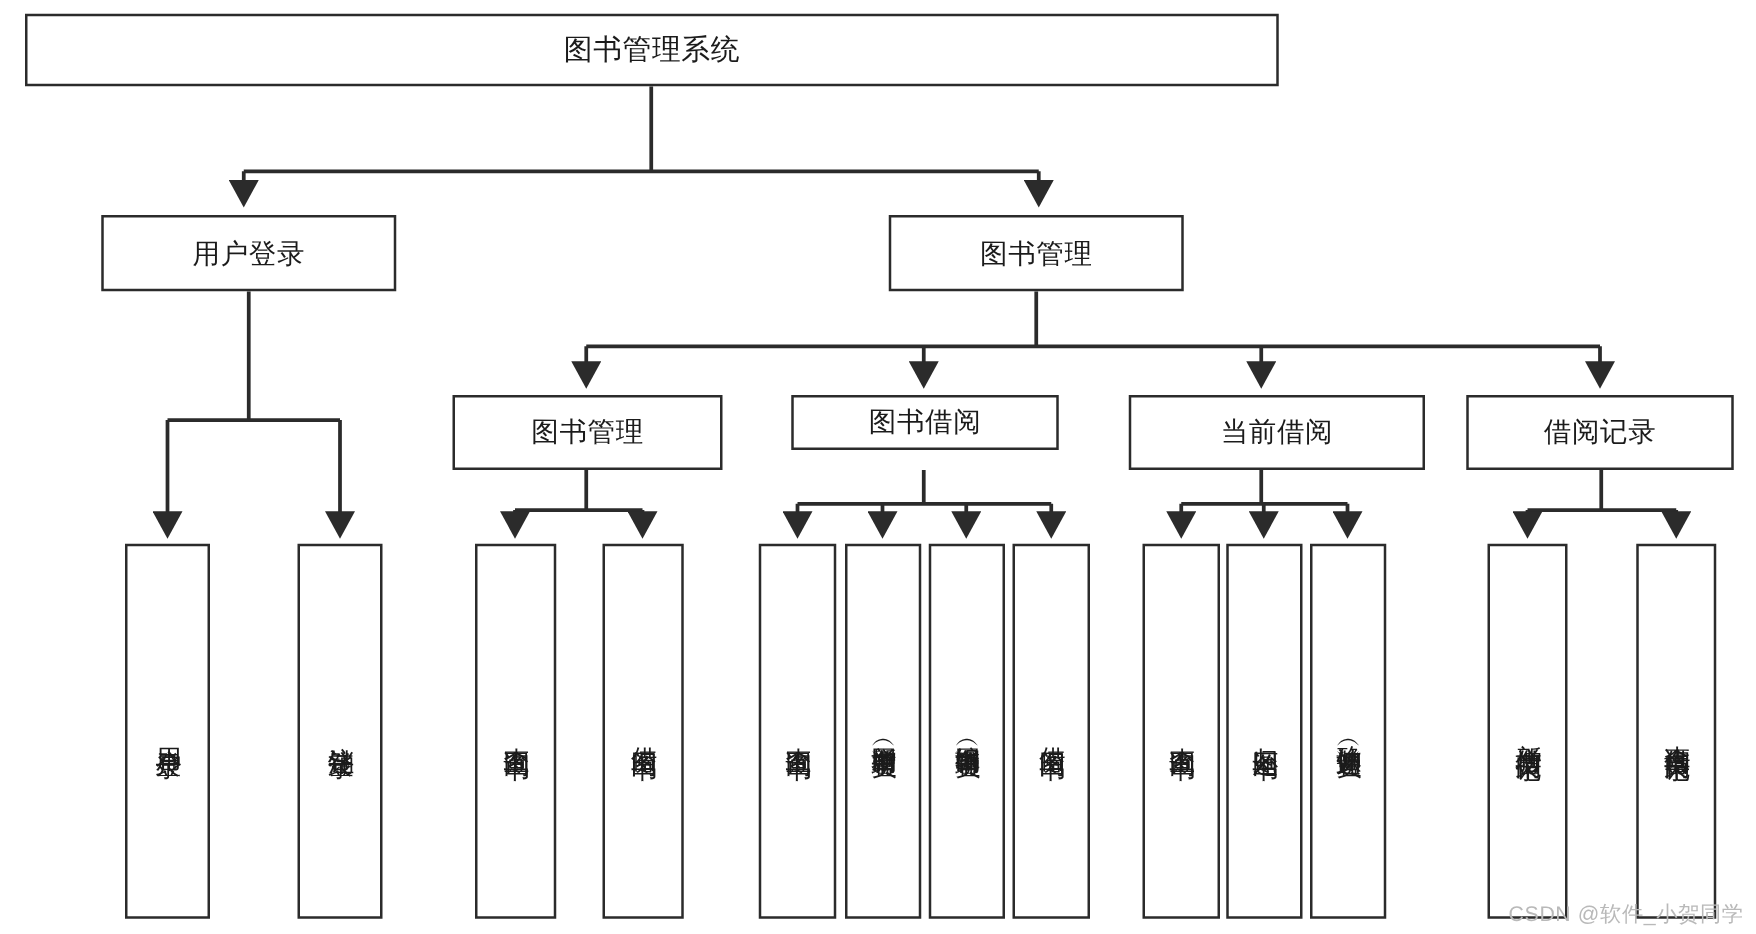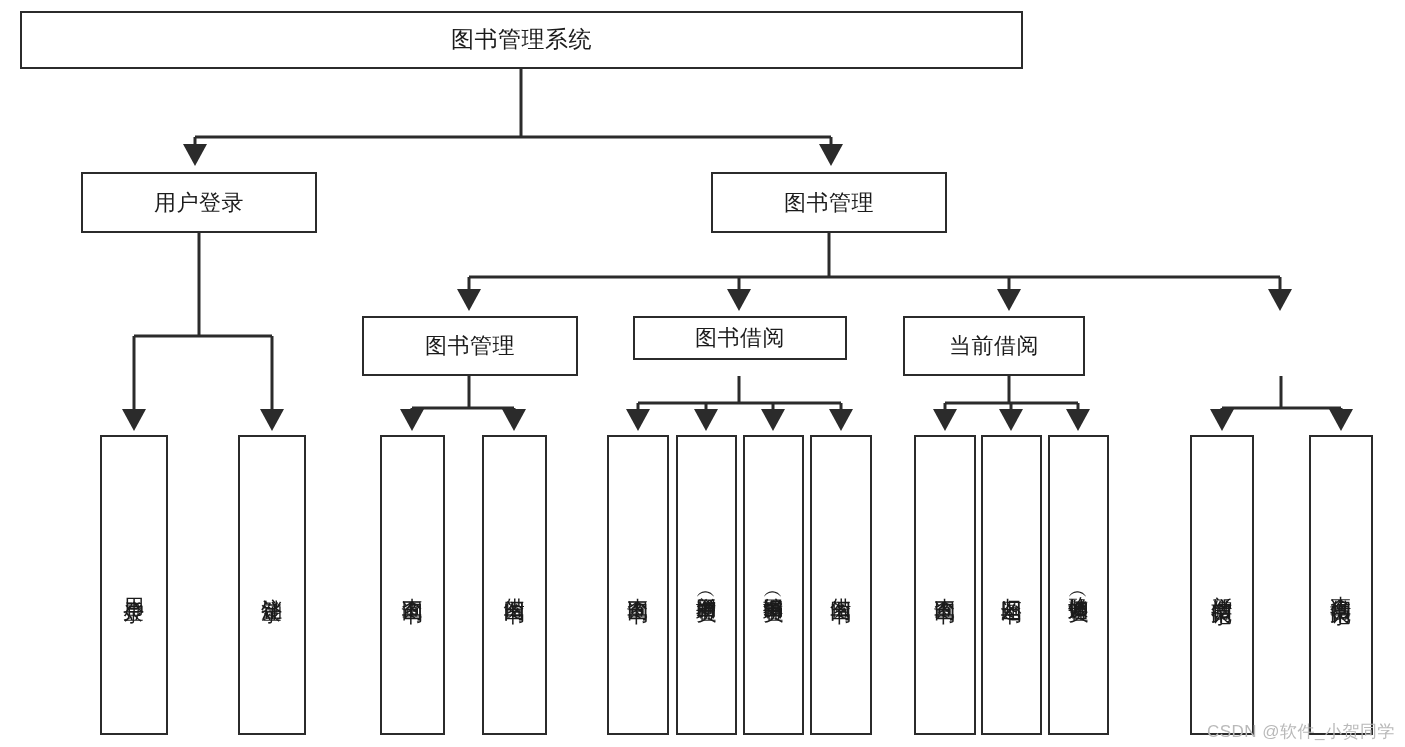--- a/index.html
+++ b/index.html
@@ -138,22 +138,25 @@
   <div class="node h" style="left:711px; top:172px; width:236px; height:61px;text-align:center;">
     <span class="label">图书管理</span>
   </div>
 
   <div class="node h" style="left:362px; top:316px; width:216px; height:60px;">
     <span class="label">图书管理</span>
   </div>
   <div class="node h" style="left:633px; top:316px; width:214px; height:44px;">
     <span class="label">图书借阅</span>
   </div>
-  <div class="node h" style="left:903px; top:316px; width:182px; height:60px;">
+  <div class="node h" style="left:903px; top:316px; width:237px; height:60px;">
     <span class="label">当前借阅</span>
+  </div>
+  <div class="node h" style="left:1173px; top:316px; width:214px; height:60px;">
+    <span class="label">借阅记录</span>
   </div>
 
   <div class="node v" style="left:100px; top:435px; width:68px; height:300px;">
     <span class="label">用户登录</span>
   </div>
   <div class="node v" style="left:238px; top:435px; width:68px; height:300px;">
     <span class="label">注销登录</span>
   </div>
 
   <div class="node v" style="left:380px; top:435px; width:65px; height:300px;">

